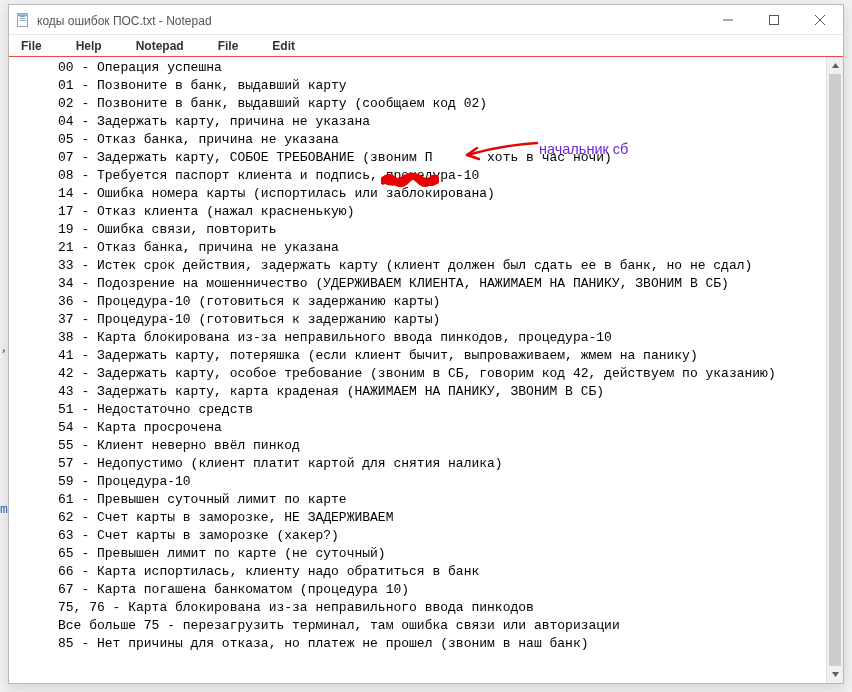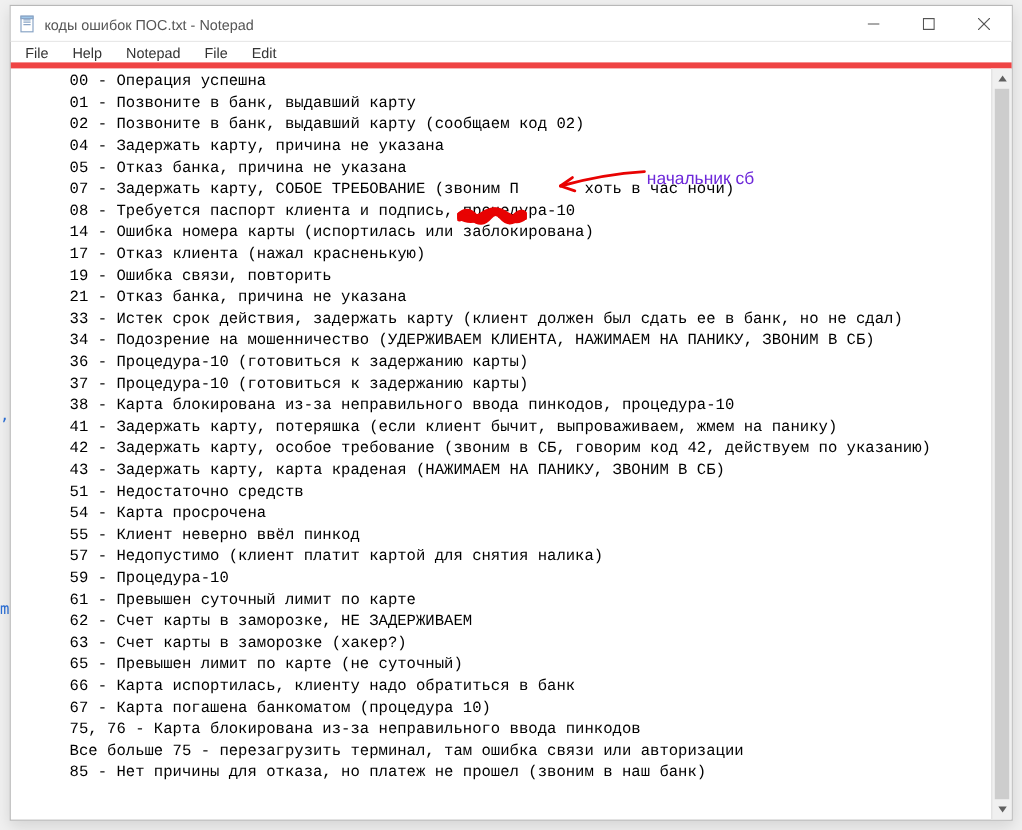--- a/index.html
+++ b/index.html
@@ -35,22 +35,23 @@
     width:46px; height:100%;
     display:flex; align-items:center; justify-content:center;
     color:#555;
   }
   .win-btn svg { display:block; }
 
   .menubar {
     height:22px;
     display:flex; align-items:center;
     padding:0 4px;
-    border-bottom:5px solid #ef4444;
-    gap:4px;
+    border-bottom:1px solid #ef4444;
+    gap:18px;
+    font-weight:bold;
   }
   .menu-item {
     font-size:12px; color:#333;
     padding:2px 8px;
   }
 
   .client {
     flex:1; position:relative;
     display:flex;
     overflow:hidden;

